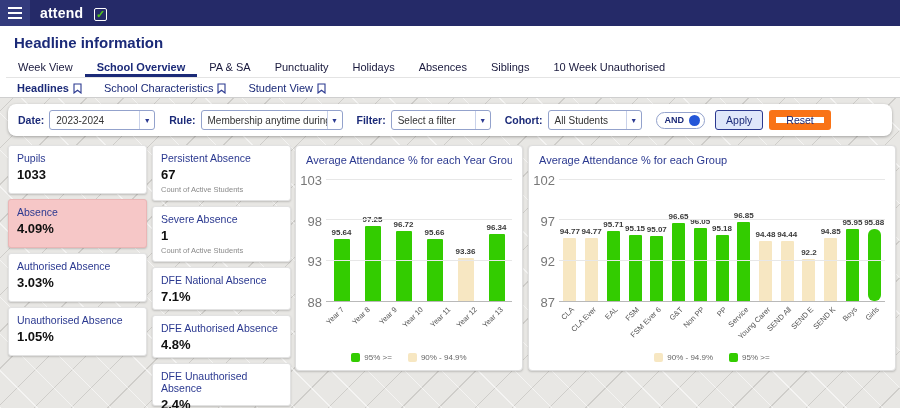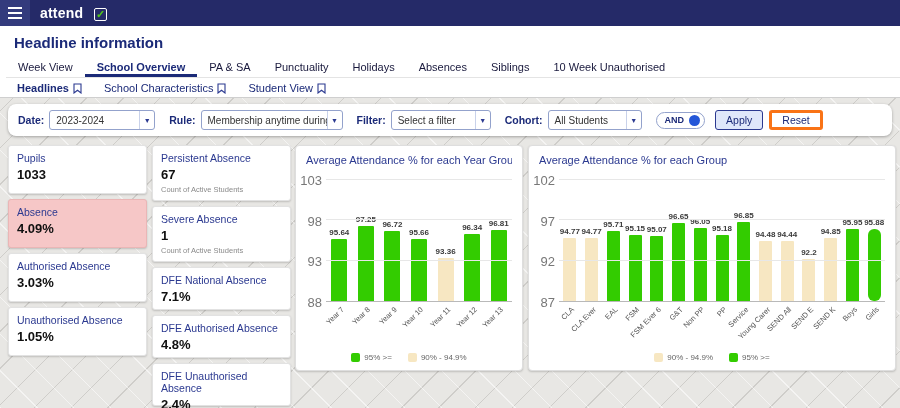--- a/index.html
+++ b/index.html
@@ -31,21 +31,21 @@
   .fgroup { display:flex; align-items:center; gap:5px; margin-right:14px; }
   .flabel { font-size:10.5px; color:#1b2a78; font-weight:600; white-space:nowrap; }
   .select { height:20px; border:1px solid #93a2cc; border-radius:3px; display:flex; align-items:center; background:#fff; cursor:pointer; overflow:hidden; }
   .select .val { padding:0 6px; flex:1; font-size:10px; color:#333; white-space:nowrap; overflow:hidden; }
   .select .chev { width:15px; align-self:stretch; border-left:1px solid #c9d2ea; display:flex; align-items:center; justify-content:center; color:#2b3990; font-size:7px; }
   .and-toggle { display:flex; align-items:center; gap:5px; border:1px solid #93a2cc; border-radius:10px; padding:2px 4px 2px 8px; cursor:pointer; margin-right:10px; }
   .and-label { font-size:9px; font-weight:bold; color:#1b2a78; }
   .knob { width:11px; height:11px; border-radius:50%; background:#2356d8; }
   .btn { height:20px; padding:0 10px; border-radius:3px; font-size:10.5px; display:flex; align-items:center; cursor:pointer; margin-right:6px; white-space:nowrap; }
   .btn.apply { background:#dfe7fa; border:1px solid #2b3990; color:#1b2a78; }
-  .btn.reset { background:#fff; border:3px solid #f97316; color:#1b2a78; }
+  .btn.reset { background:#fff; border:7px solid #f97316; color:#1b2a78; }
   
   .cards-col { position:absolute; top:145px; display:flex; flex-direction:column; gap:5px; }
   #col1 { left:8px; width:139px; }
   #col2 { left:152px; width:139px; }
   .card { background:#fff; border:1px solid #e2e2e2; border-radius:3px; box-shadow:0 1px 2px rgba(0,0,0,.18); padding:6px 8px 4px; }
   .card .lbl { font-size:10.5px; color:#2b3990; margin-bottom:3px; }
   .card .val { font-size:13px; font-weight:bold; color:#101010; }
   .card .note { font-size:7.5px; color:#8a8a8a; margin-top:3px; }
   .card.highlight { background:#f6c7c7; border-color:#eab6b6; }
   .card.h-plain { height:49px; }
@@ -238,25 +238,20 @@
             <div class="bar-slot">
               <div class="bar" style="width: 16px; height: 35.7333%; background: rgb(247, 231, 194);">
                 <div class="bar-value">93.36</div>
               </div>
             </div>
             <div class="bar-slot">
               <div class="bar" style="width: 16px; height: 55.6%; background: rgb(51, 204, 0);">
                 <div class="bar-value">96.34</div>
               </div>
             </div>
-            <div class="bar-slot">
-              <div class="bar" style="width: 16px; height: 58.7333%; background: rgb(51, 204, 0);">
-                <div class="bar-value">96.81</div>
-              </div>
-            </div>
           </div>
       <div class="gridline" style="bottom: 33.3333%;"></div>
           <div class="gridline" style="bottom: 66.6667%;"></div>
           <div class="gridline" style="bottom: 100%;"></div>
         </div>
     </div>
     <div class="x-labels">
         <div class="x-slot">
           <span>Year 7</span>
         </div>

